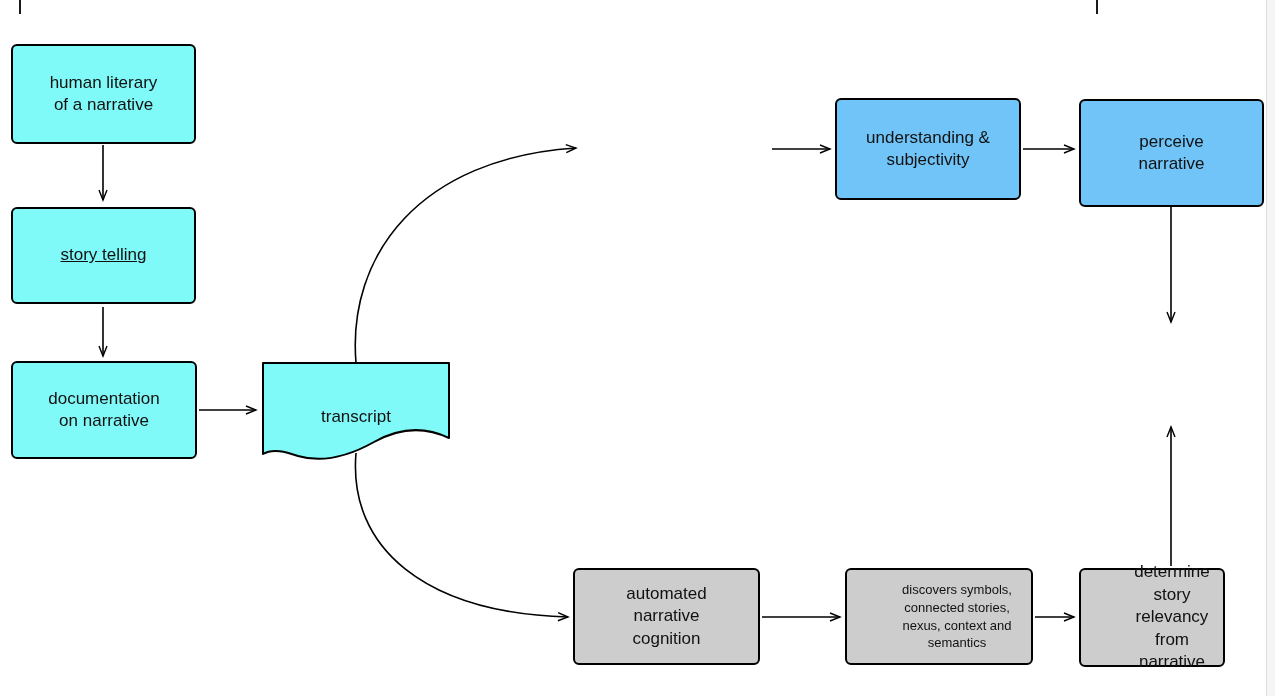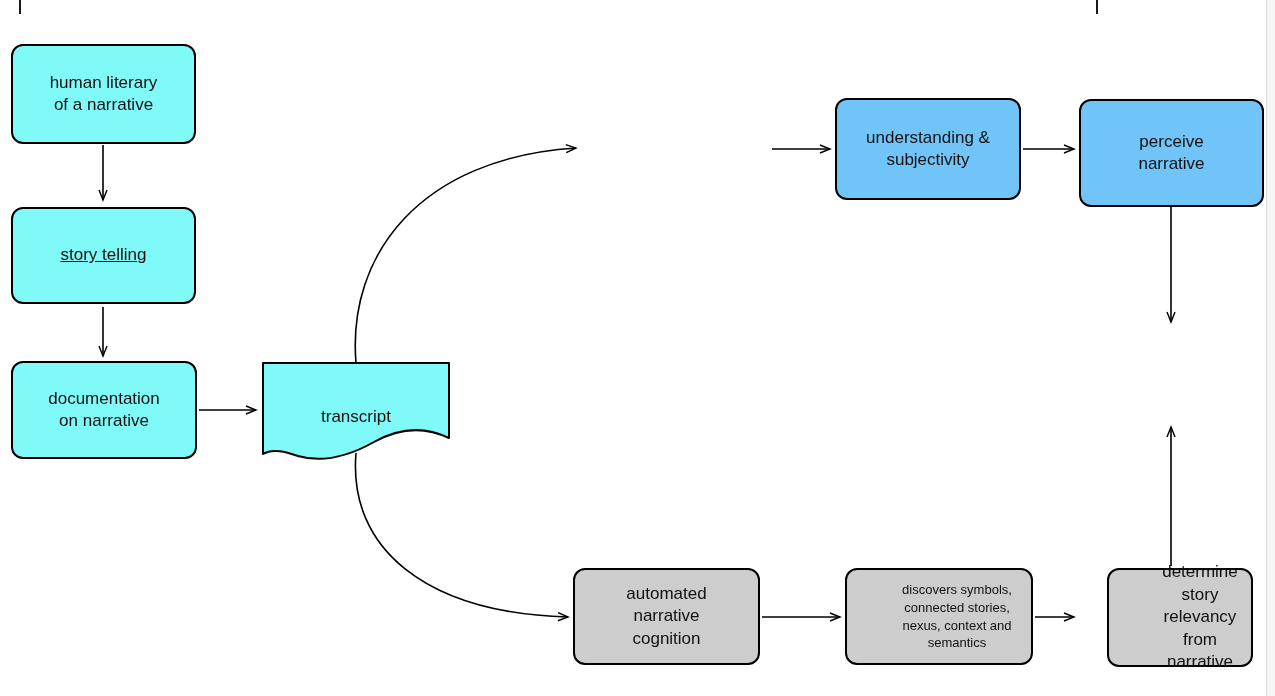--- a/index.html
+++ b/index.html
@@ -18,21 +18,21 @@
   #wires {
     position: absolute;
     left: 0; top: 0;
     width: 1275px;
     height: 696px;
   }
   .node {
     position: absolute;
     box-sizing: border-box;
     border: 2px solid #000000;
-    border-radius: 12px;
+    border-radius: 6px;
     display: flex;
     align-items: center;
     justify-content: center;
     text-align: center;
     white-space: pre-line;
     font-size: 17px;
     line-height: 1.32;
     color: #111111;
   }
   .node.small-text { font-size: 13px; line-height: 1.35; }
@@ -114,21 +114,21 @@
 
   <div class="node gray" style="left:573px; top:568px; width:187px; height:97px;">automated
 narrative
 cognition</div>
 
   <div class="node gray small-text" style="left:845px; top:568px; width:188px; height:97px;padding-left:36px;">discovers symbols,
 connected stories,
 nexus, context and
 semantics</div>
 
-  <div class="node gray" style="left:1107px; top:568px; width:146px; height:99px;padding-left:40px;">determine story
+  <div class="node gray" style="left:1079px; top:568px; width:146px; height:99px;padding-left:40px;">determine story
 relevancy from
 narrative</div>
 
   <div class="page-edge-strip"></div>
   <div class="crop-tick" style="left:19px;"></div>
   <div class="crop-tick" style="left:1096px;"></div>
 
 </div>
 
 </body></html>

